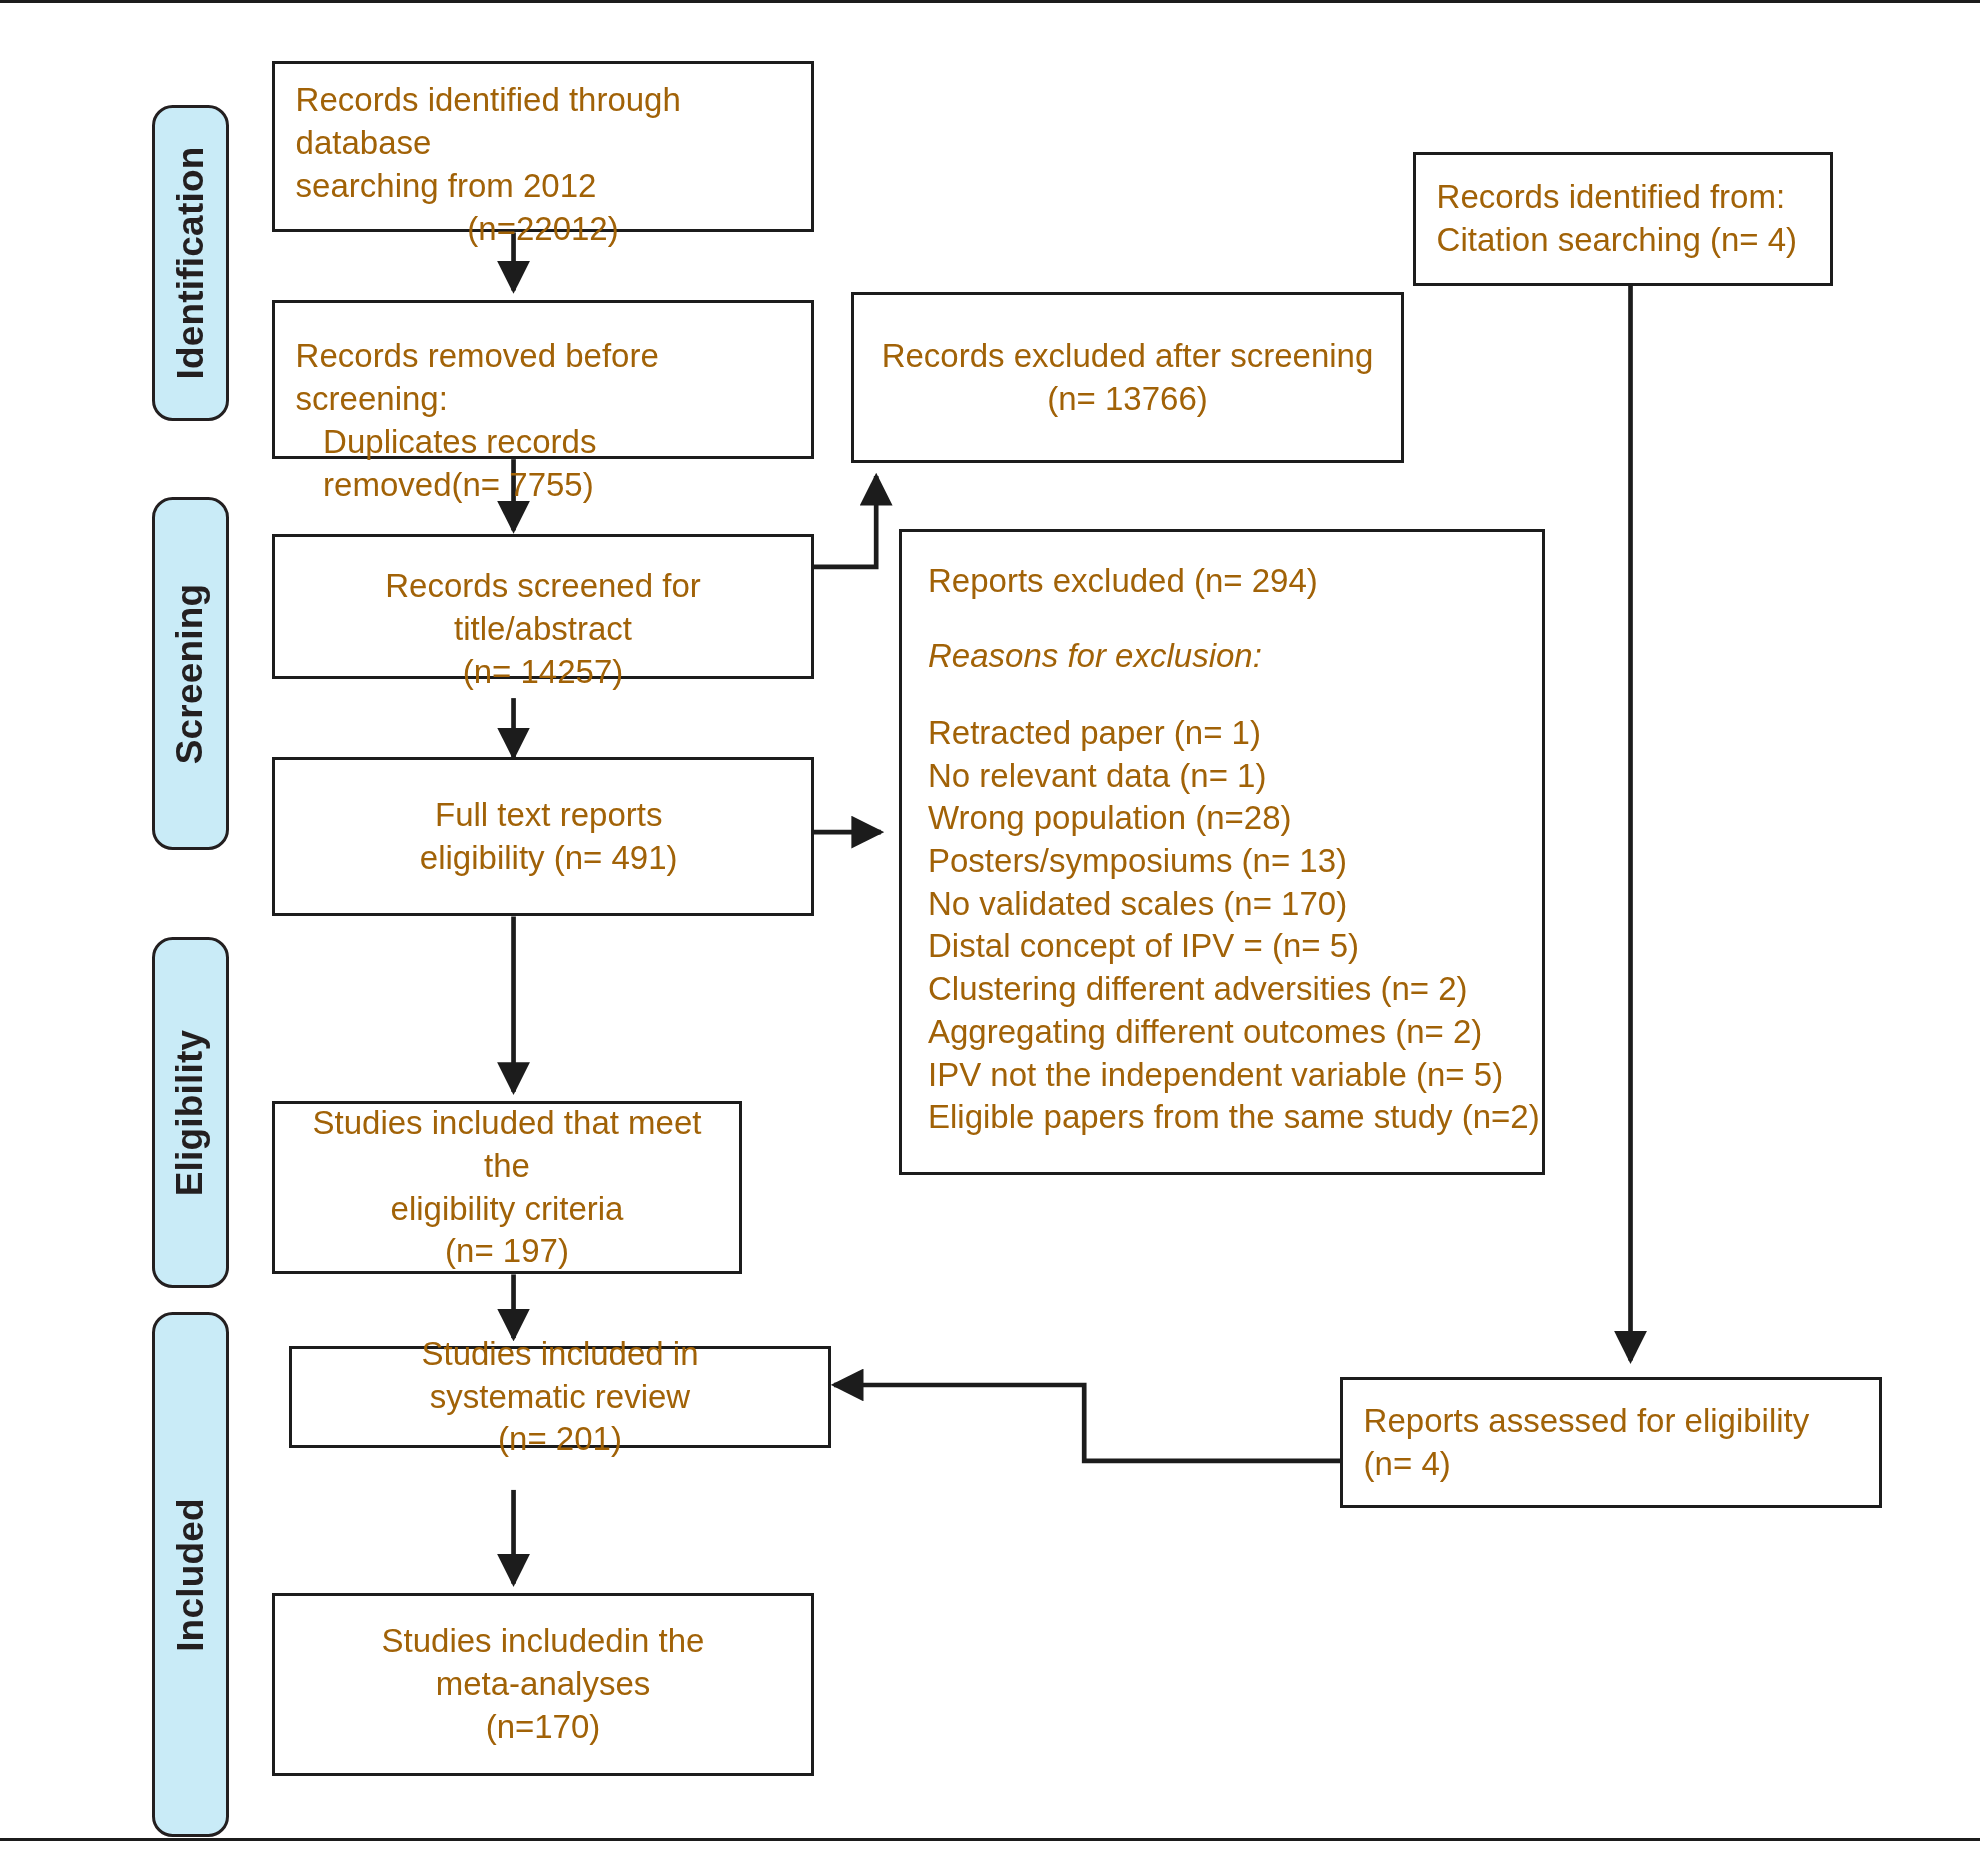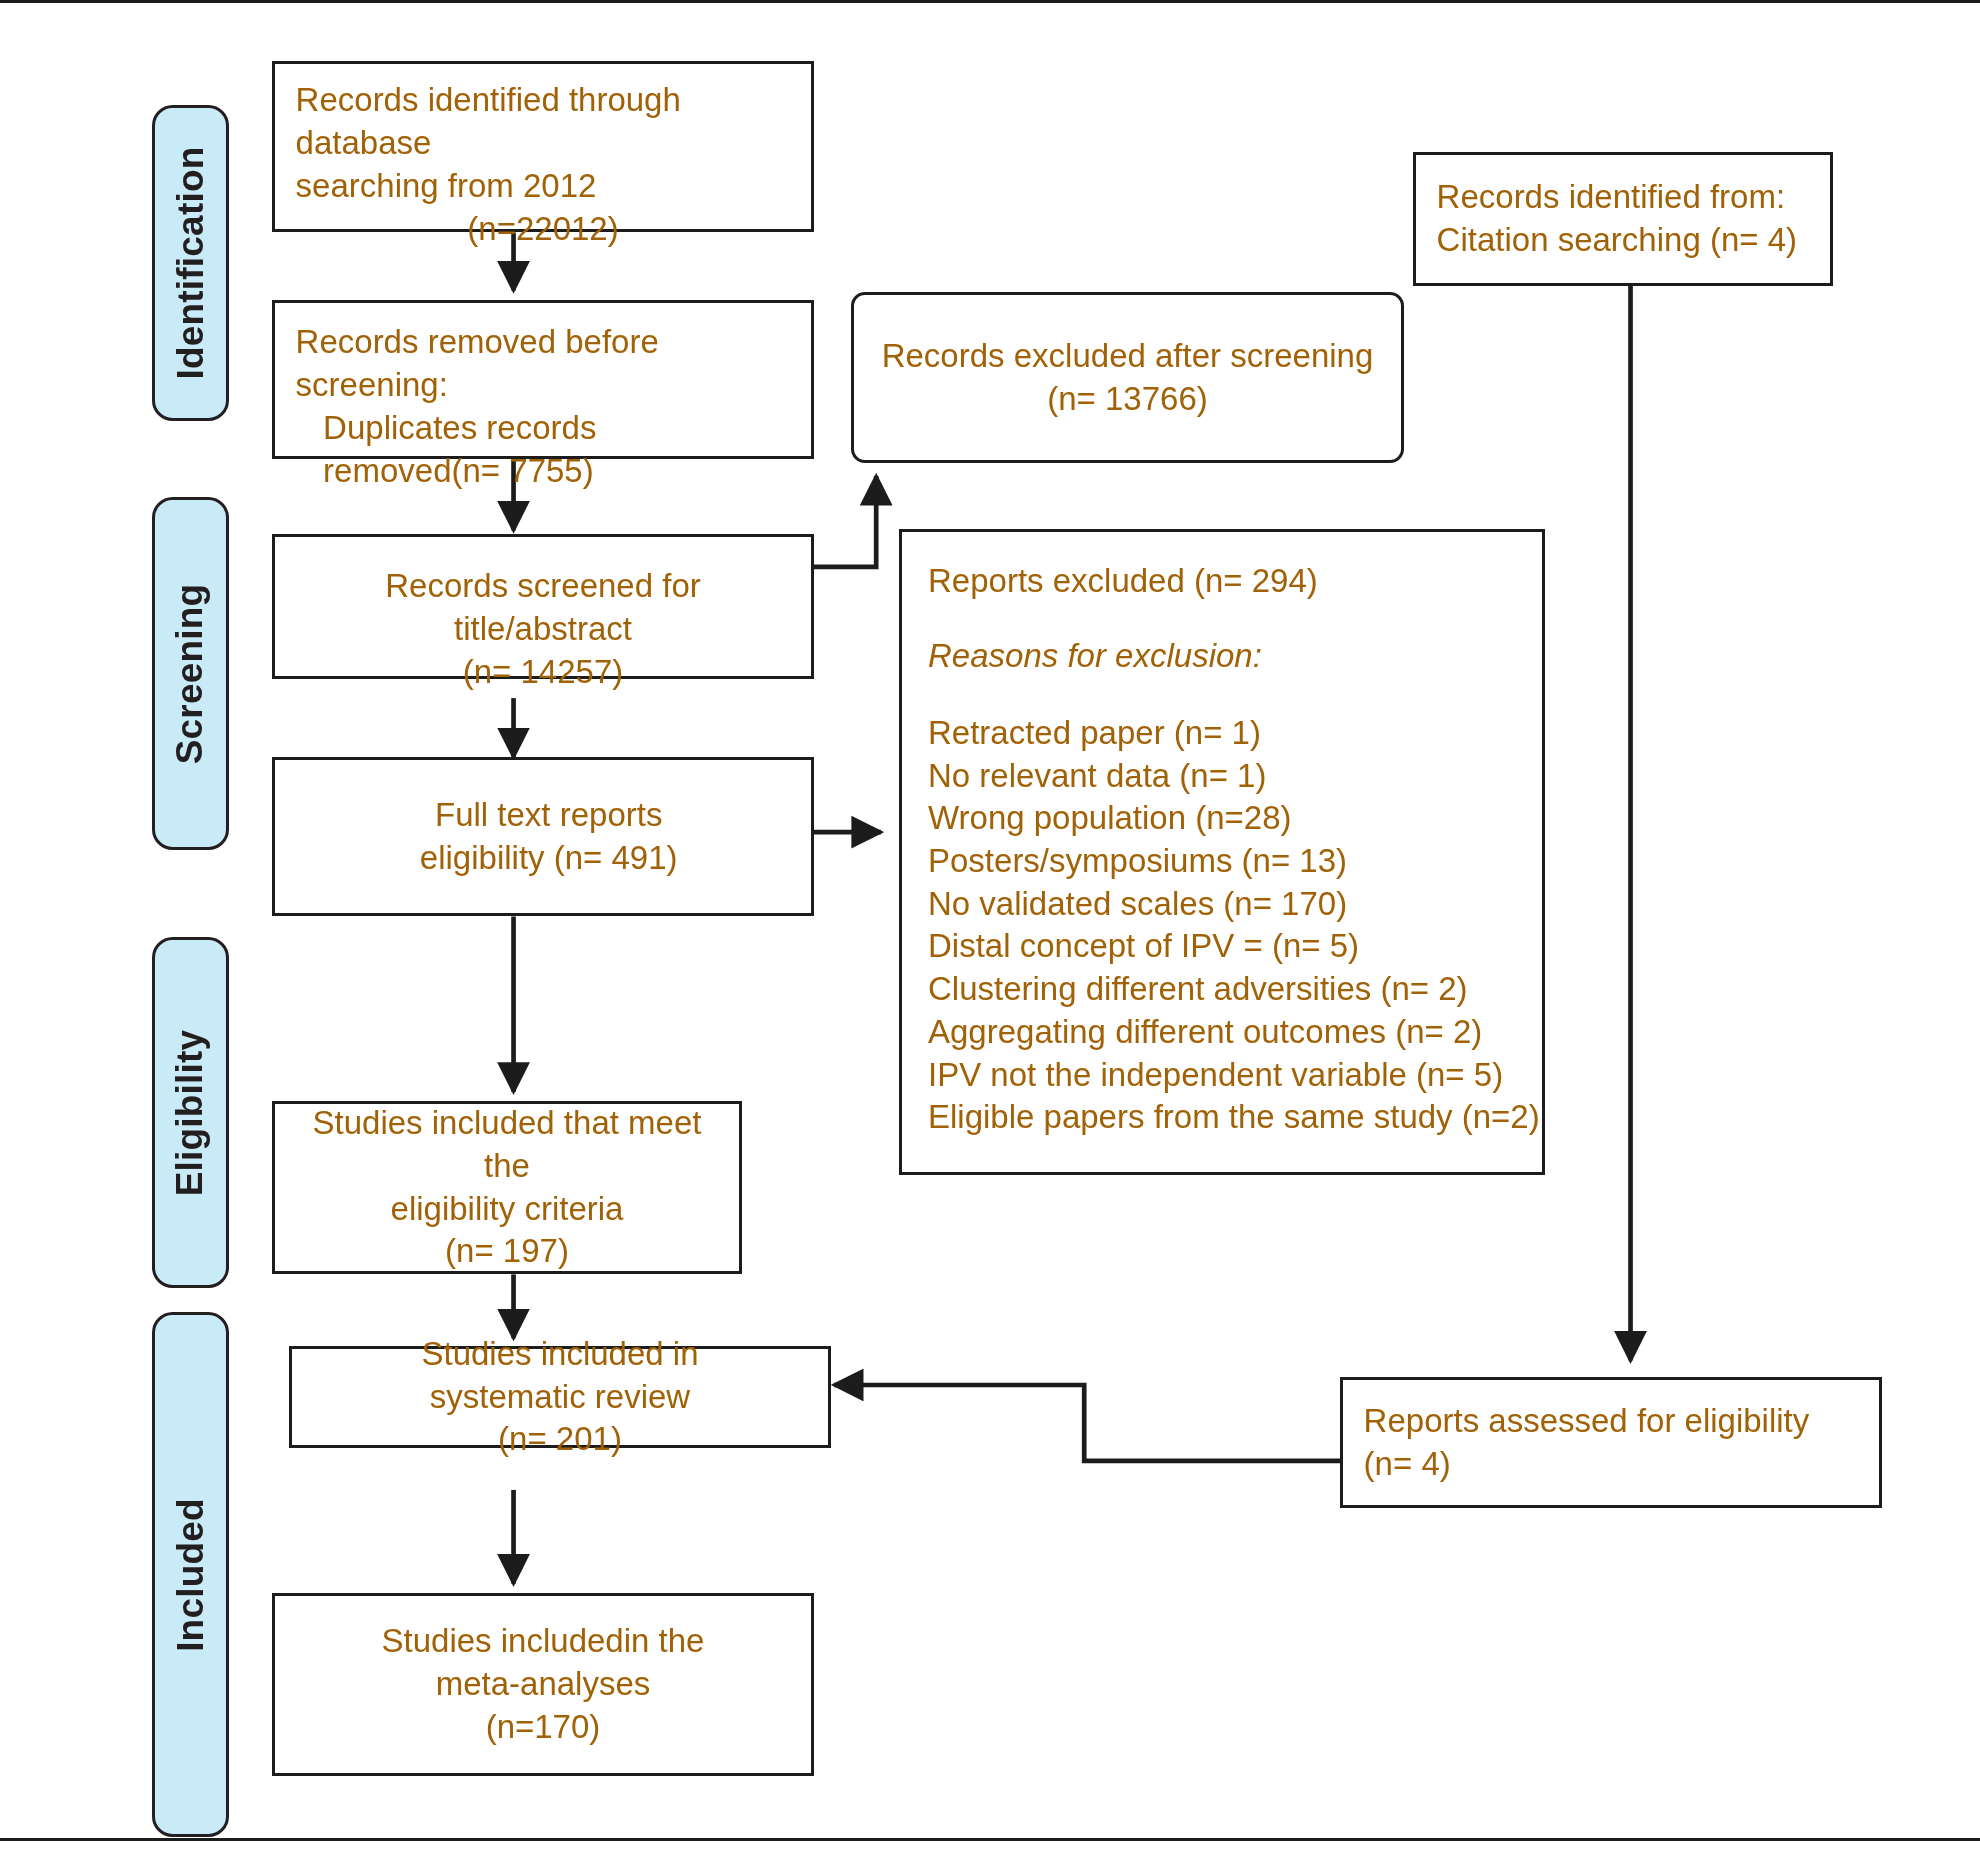--- a/index.html
+++ b/index.html
@@ -145,27 +145,27 @@
     <span class="line l">Records identified through database</span>
     <span class="line l">searching from 2012</span>
     <span class="line c">(n=22012)</span>
   </div>
 
   <div class="box center-v" style="left:1413px; top:152px; width:420px; height:134px;">
     <span class="line l">Records identified from:</span>
     <span class="line l">Citation searching (n= 4)</span>
   </div>
 
-  <div class="box" style="left:272px; top:300px; width:542px; height:159px; padding-top:18px;">
+  <div class="box" style="left:272px; top:300px; width:542px; height:159px; padding-top:32px;">
     <span class="line l">Records removed before screening:</span>
     <span class="line l">   Duplicates records</span>
     <span class="line l">   removed(n= 7755)</span>
   </div>
 
-  <div class="box center-v" style="left:851px; top:292px; width:553px; height:171px;border-radius:14px;">
+  <div class="box center-v" style="left:851px; top:292px; width:553px; height:171px;">
     <span class="line c">Records excluded after screening</span>
     <span class="line c">(n= 13766)</span>
   </div>
 
   <div class="box" style="left:272px; top:534px; width:542px; height:145px; padding-top:28px;">
     <span class="line c">Records screened for title/abstract</span>
     <span class="line c">(n= 14257)</span>
   </div>
 
   <div class="box" style="left:899px; top:529px; width:646px; height:646px; padding:28px 26px;">

